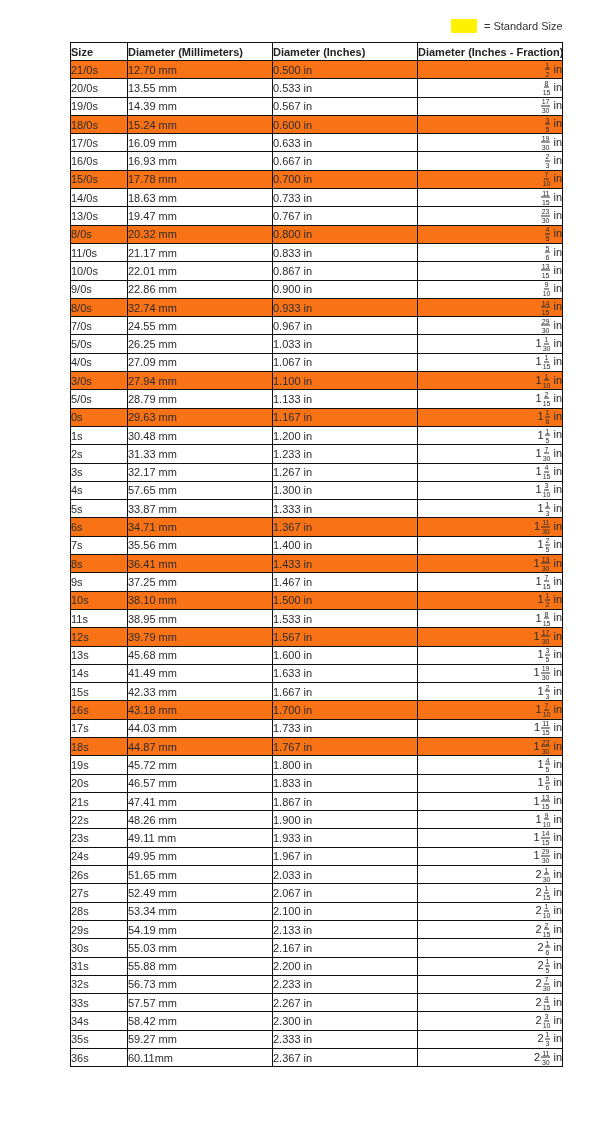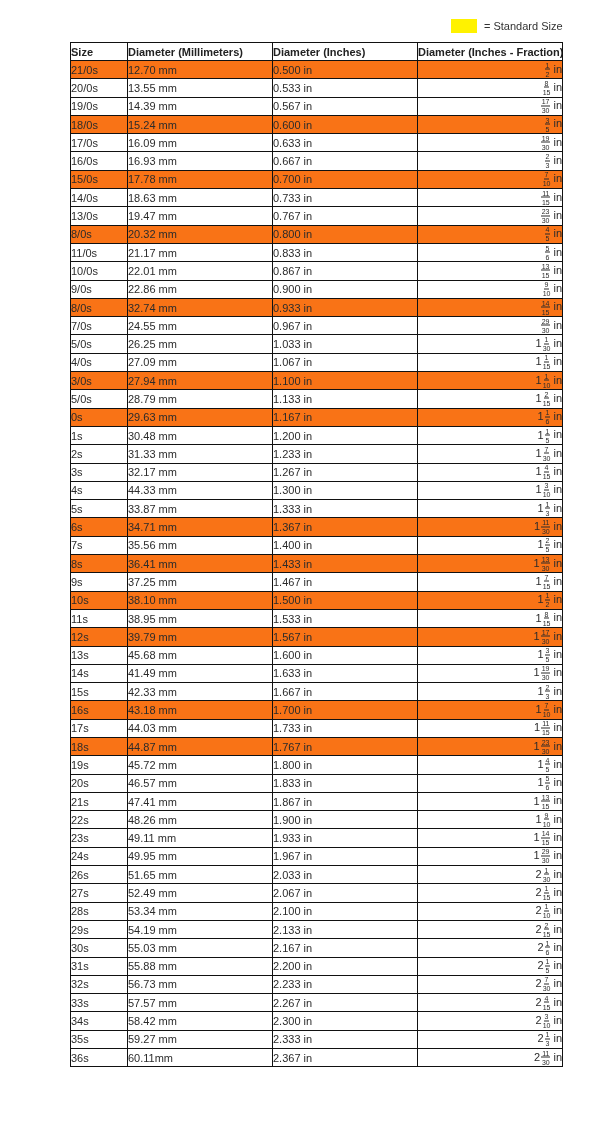--- a/index.html
+++ b/index.html
@@ -312,21 +312,21 @@
         <td class="c-size">3s</td>
         <td class="c-mm">32.17 mm</td>
         <td class="c-in">1.267 in</td>
         <td class="c-frac"><span class="whole">1</span><span class="vfrac">
             <span class="fnum">4</span>
             <span class="fden">15</span>
           </span><span class="funit">in</span></td>
       </tr>
       <tr>
         <td class="c-size">4s</td>
-        <td class="c-mm">44.33 mm</td>
+        <td class="c-mm">57.65 mm</td>
         <td class="c-in">1.300 in</td>
         <td class="c-frac"><span class="whole">1</span><span class="vfrac">
             <span class="fnum">3</span>
             <span class="fden">10</span>
           </span><span class="funit">in</span></td>
       </tr>
       <tr>
         <td class="c-size">5s</td>
         <td class="c-mm">33.87 mm</td>
         <td class="c-in">1.333 in</td>

